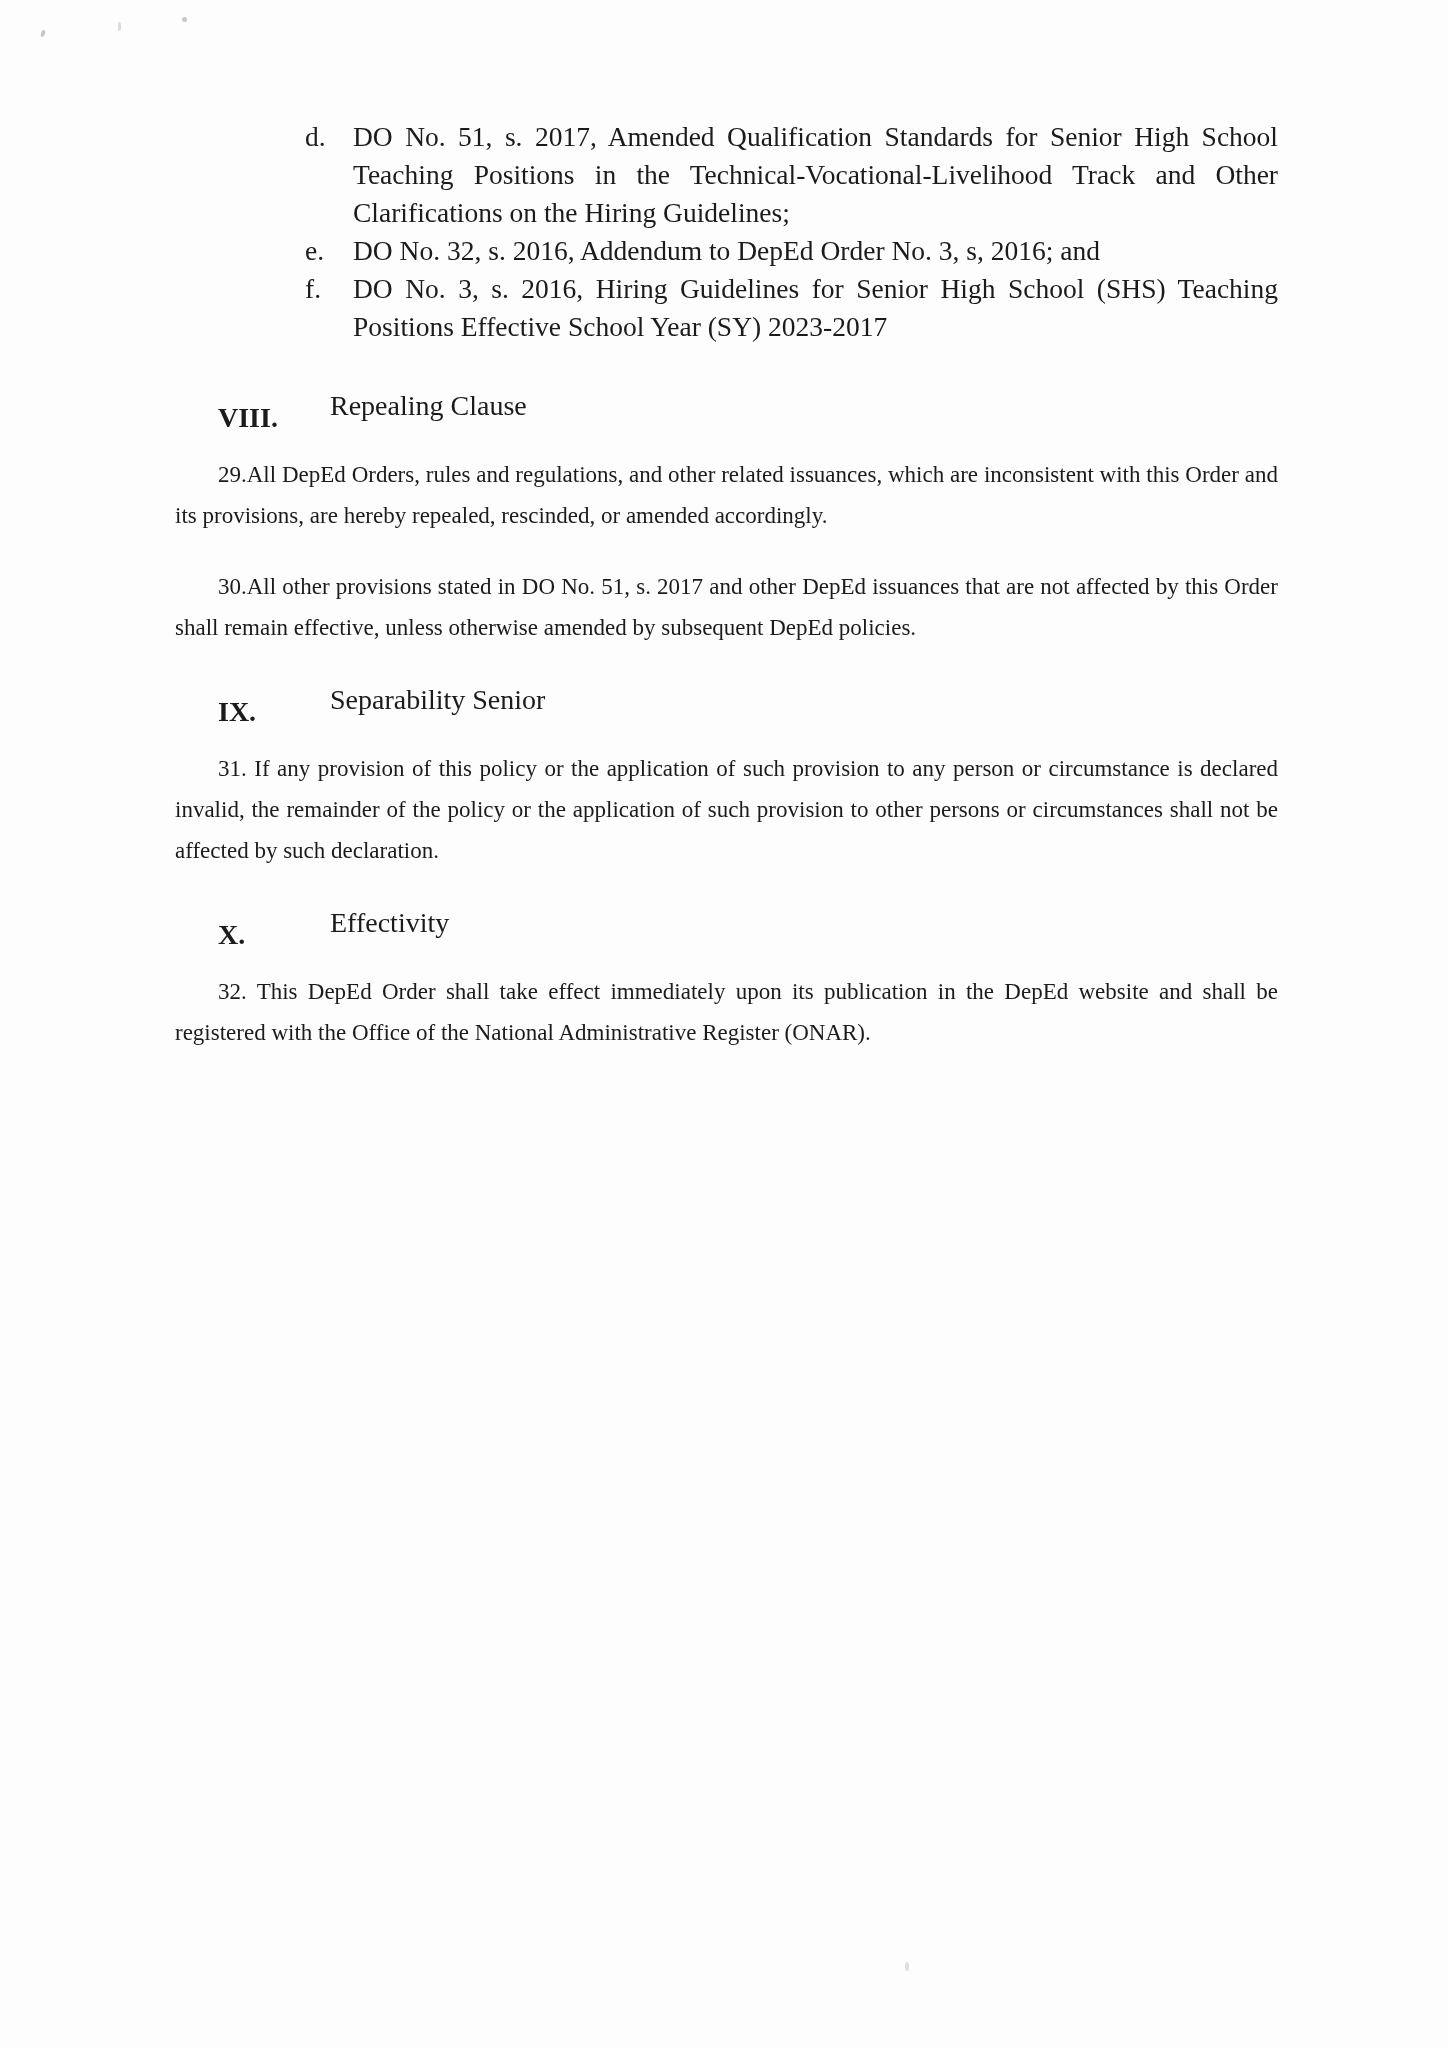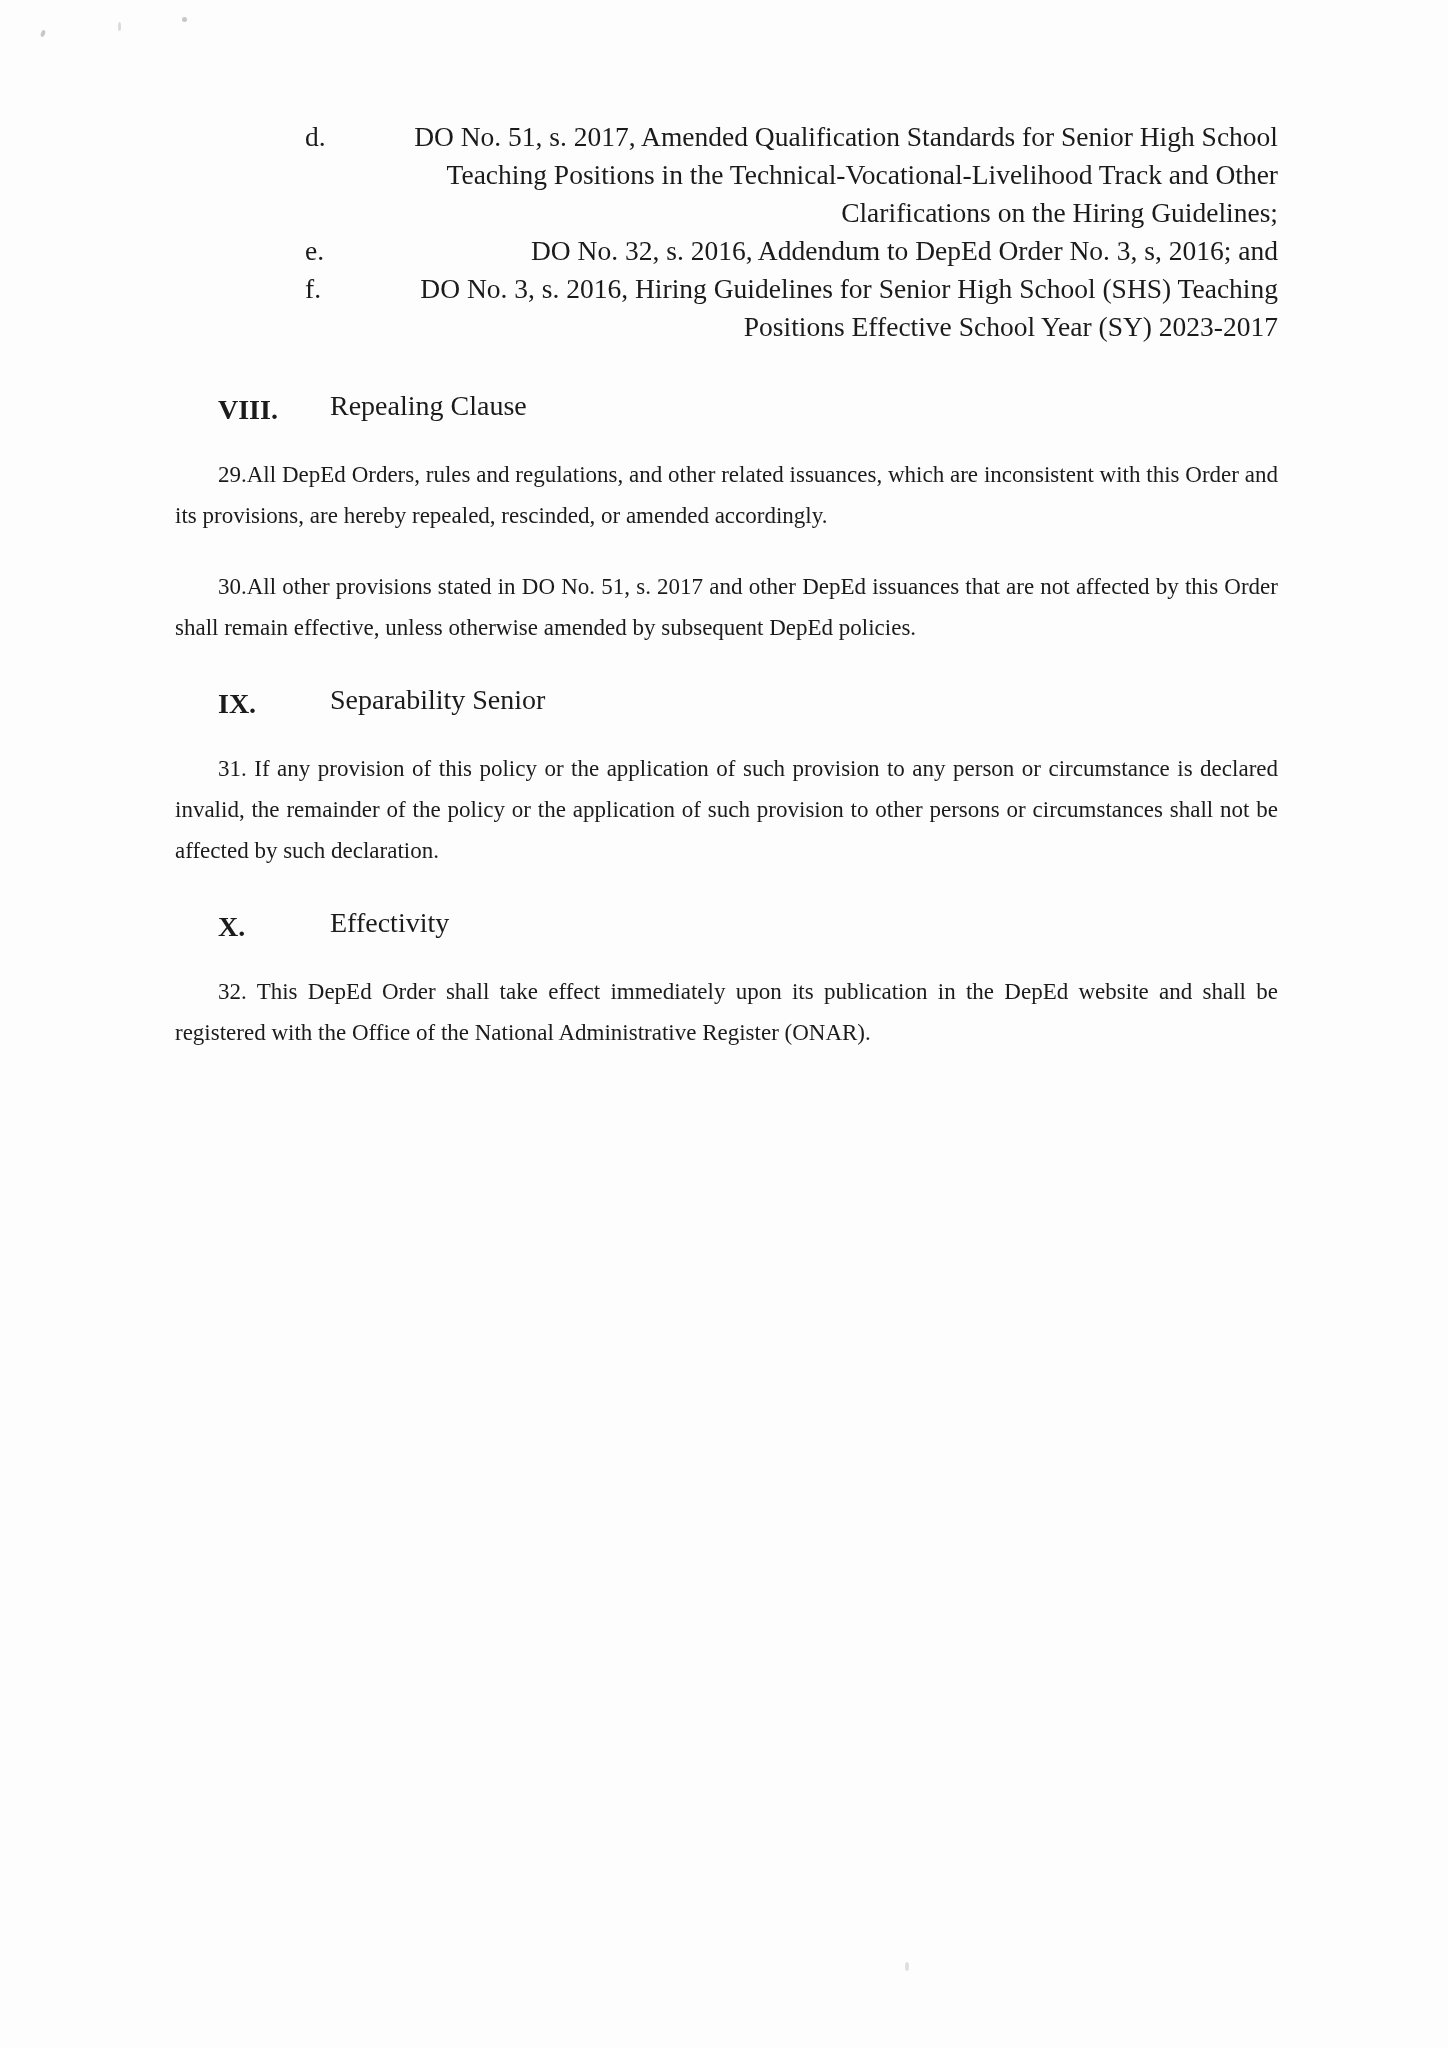--- a/index.html
+++ b/index.html
@@ -52,38 +52,38 @@
     font-size: 27.5px;
     line-height: 38px;
     margin: 0;
   }
   .lettered-item .marker {
     position: absolute;
     left: 130px;           
     top: 0;
     font-size: 27.5px;
   }
-  .lettered-item .itxt { display: block; text-align: right; }
+  .lettered-item .itxt { display: block; }
 
   
   .lettered-item.nojust { text-align: left; }
 
   
   .section-heading {
     position: relative;
     margin: 34px 0 0 0;
     padding-left: 43px;       
     font-weight: bold;
     font-size: 28px;
     line-height: 36px;
   }
   .section-heading .numeral {
     position: absolute;
     left: 43px;
-    top: 4px;
+    top: 12px;
     font-weight: bold;
   }
   .section-heading .title {
     display: inline-block;
     margin-left: 112px;        
     font-weight: normal;
   }
 
   
   .body-para {

